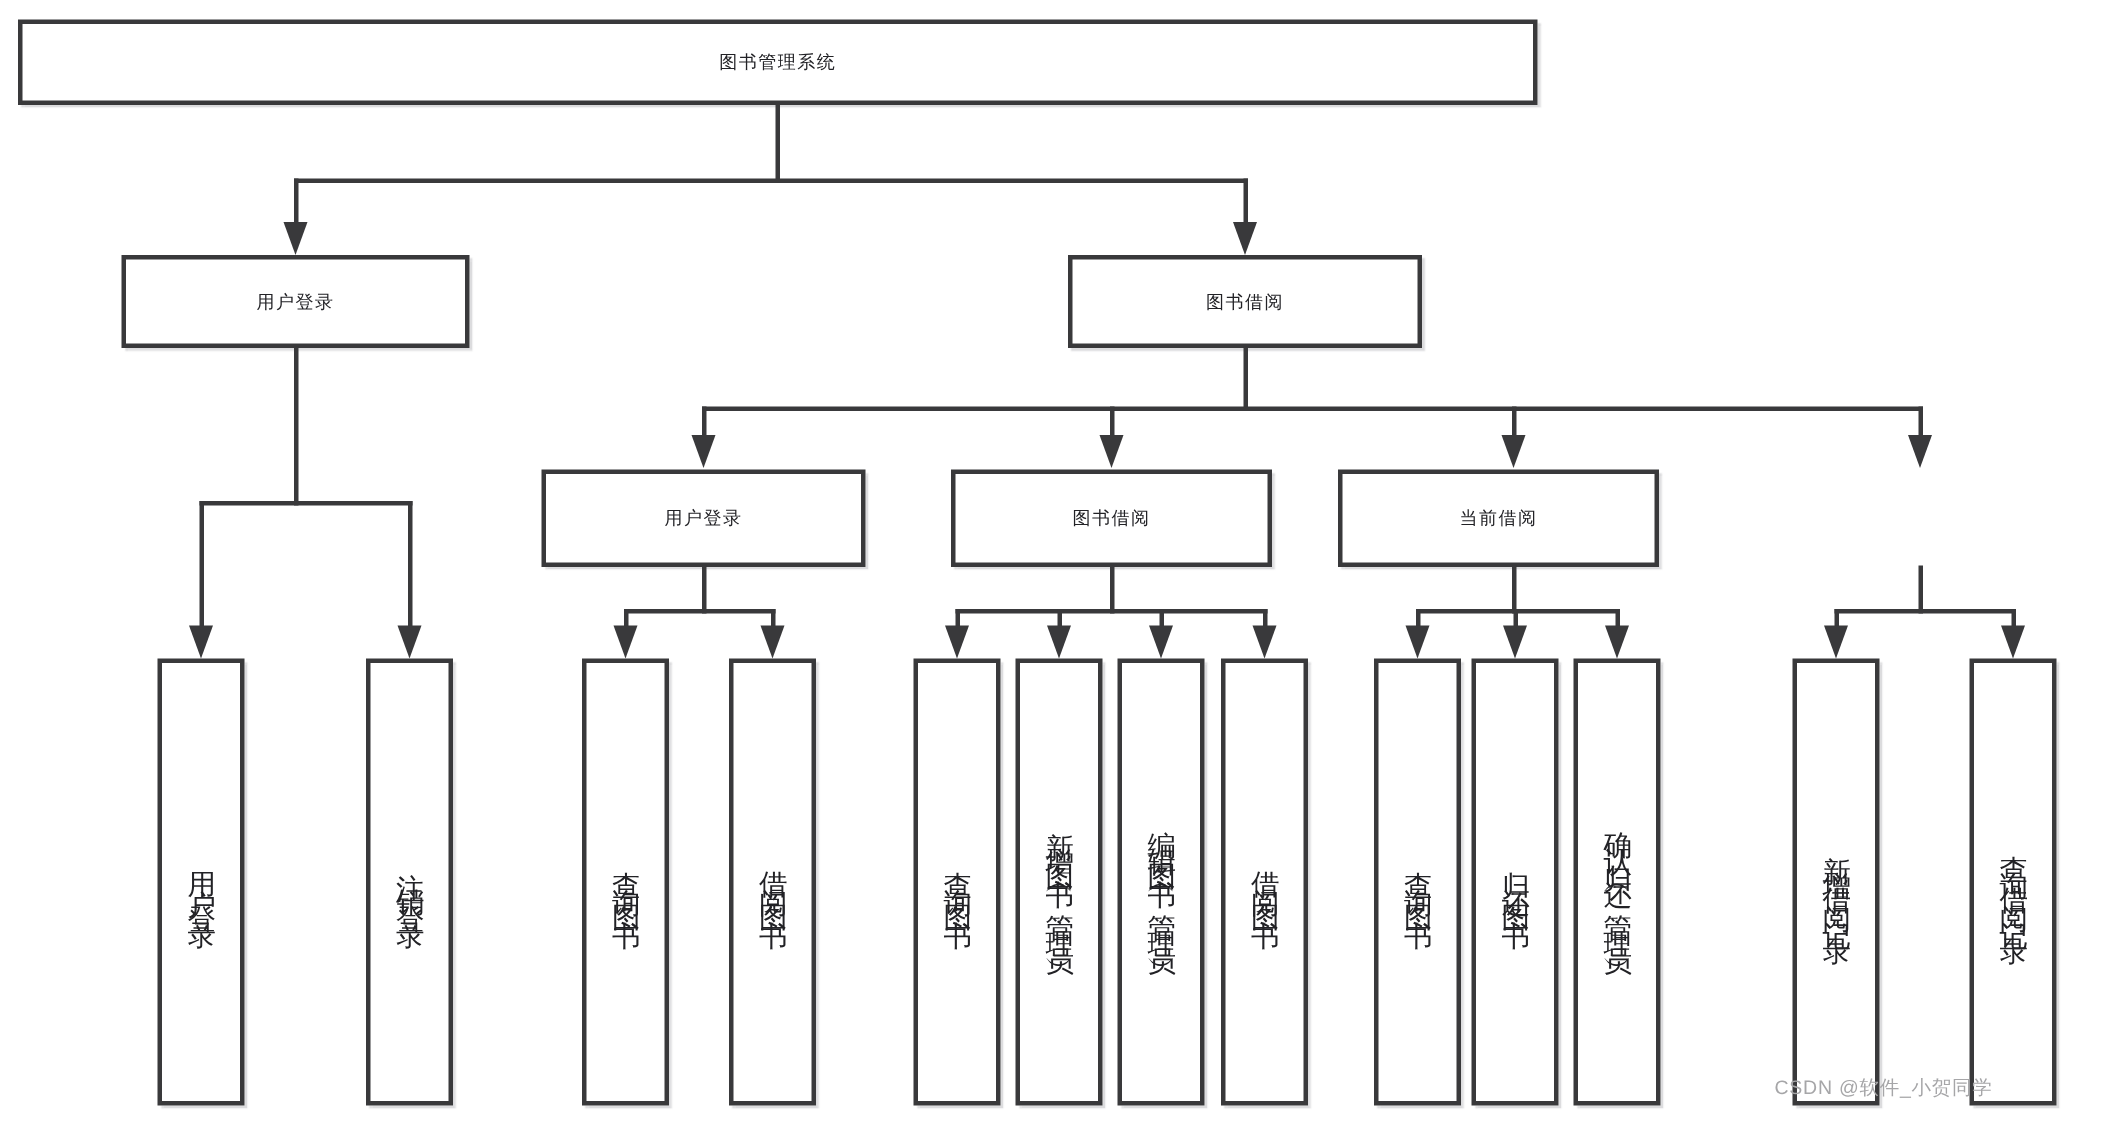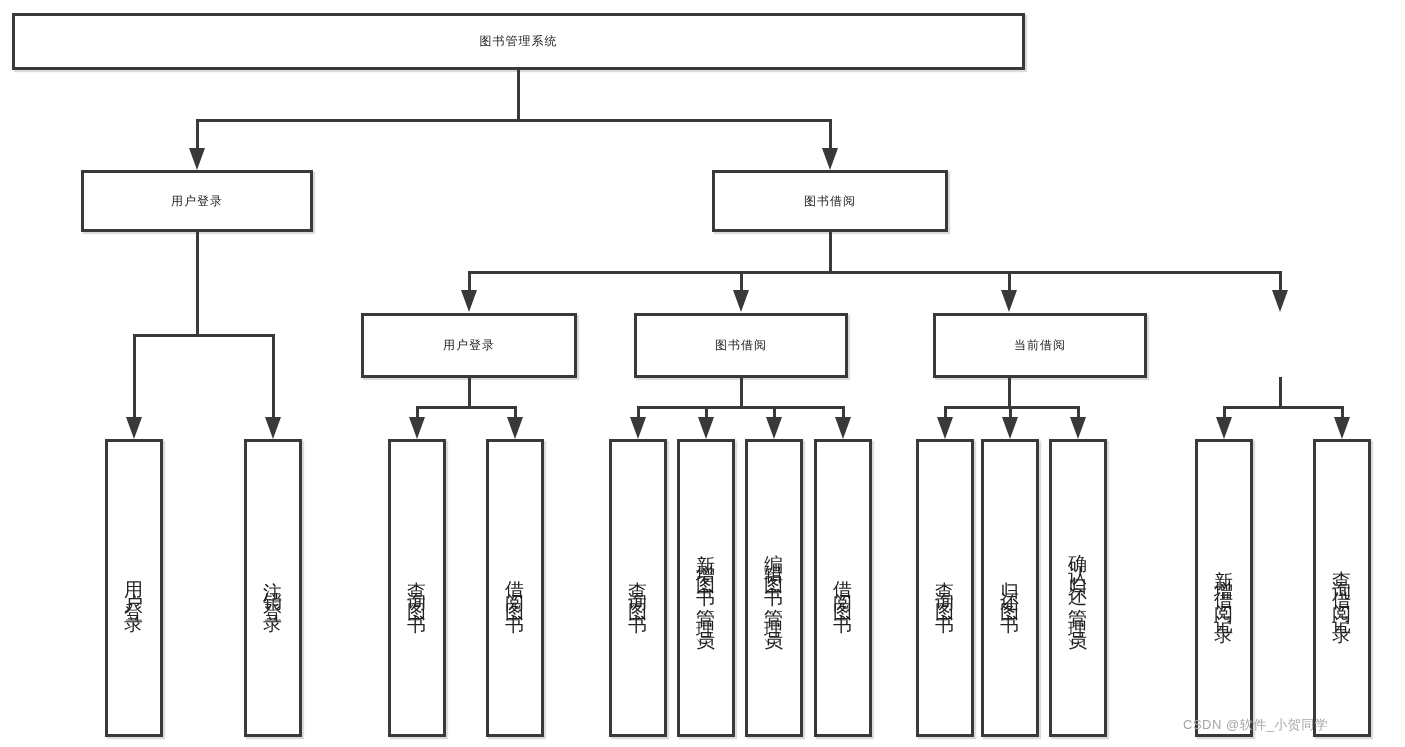--- a/index.html
+++ b/index.html
@@ -75,21 +75,21 @@
   </div>
 
   <div class="box" style="left:361px; top:313px; width:216px; height:65px;">
     <span class="lbl">用户登录</span>
   </div>
 
   <div class="box" style="left:634px; top:313px; width:214px; height:65px;">
     <span class="lbl">图书借阅</span>
   </div>
 
-  <div class="box" style="left:933px; top:313px; width:214px; height:65px;">
+  <div class="box" style="left:892px; top:313px; width:214px; height:65px;">
     <span class="lbl">当前借阅</span>
   </div>
 
 
   <div class="box v" style="left:105px; top:439px; width:58px; height:298px;">
     <span class="lbl">用户登录</span>
   </div>
 
   <div class="box v" style="left:244px; top:439px; width:58px; height:298px;">
     <span class="lbl">注销登录</span>

